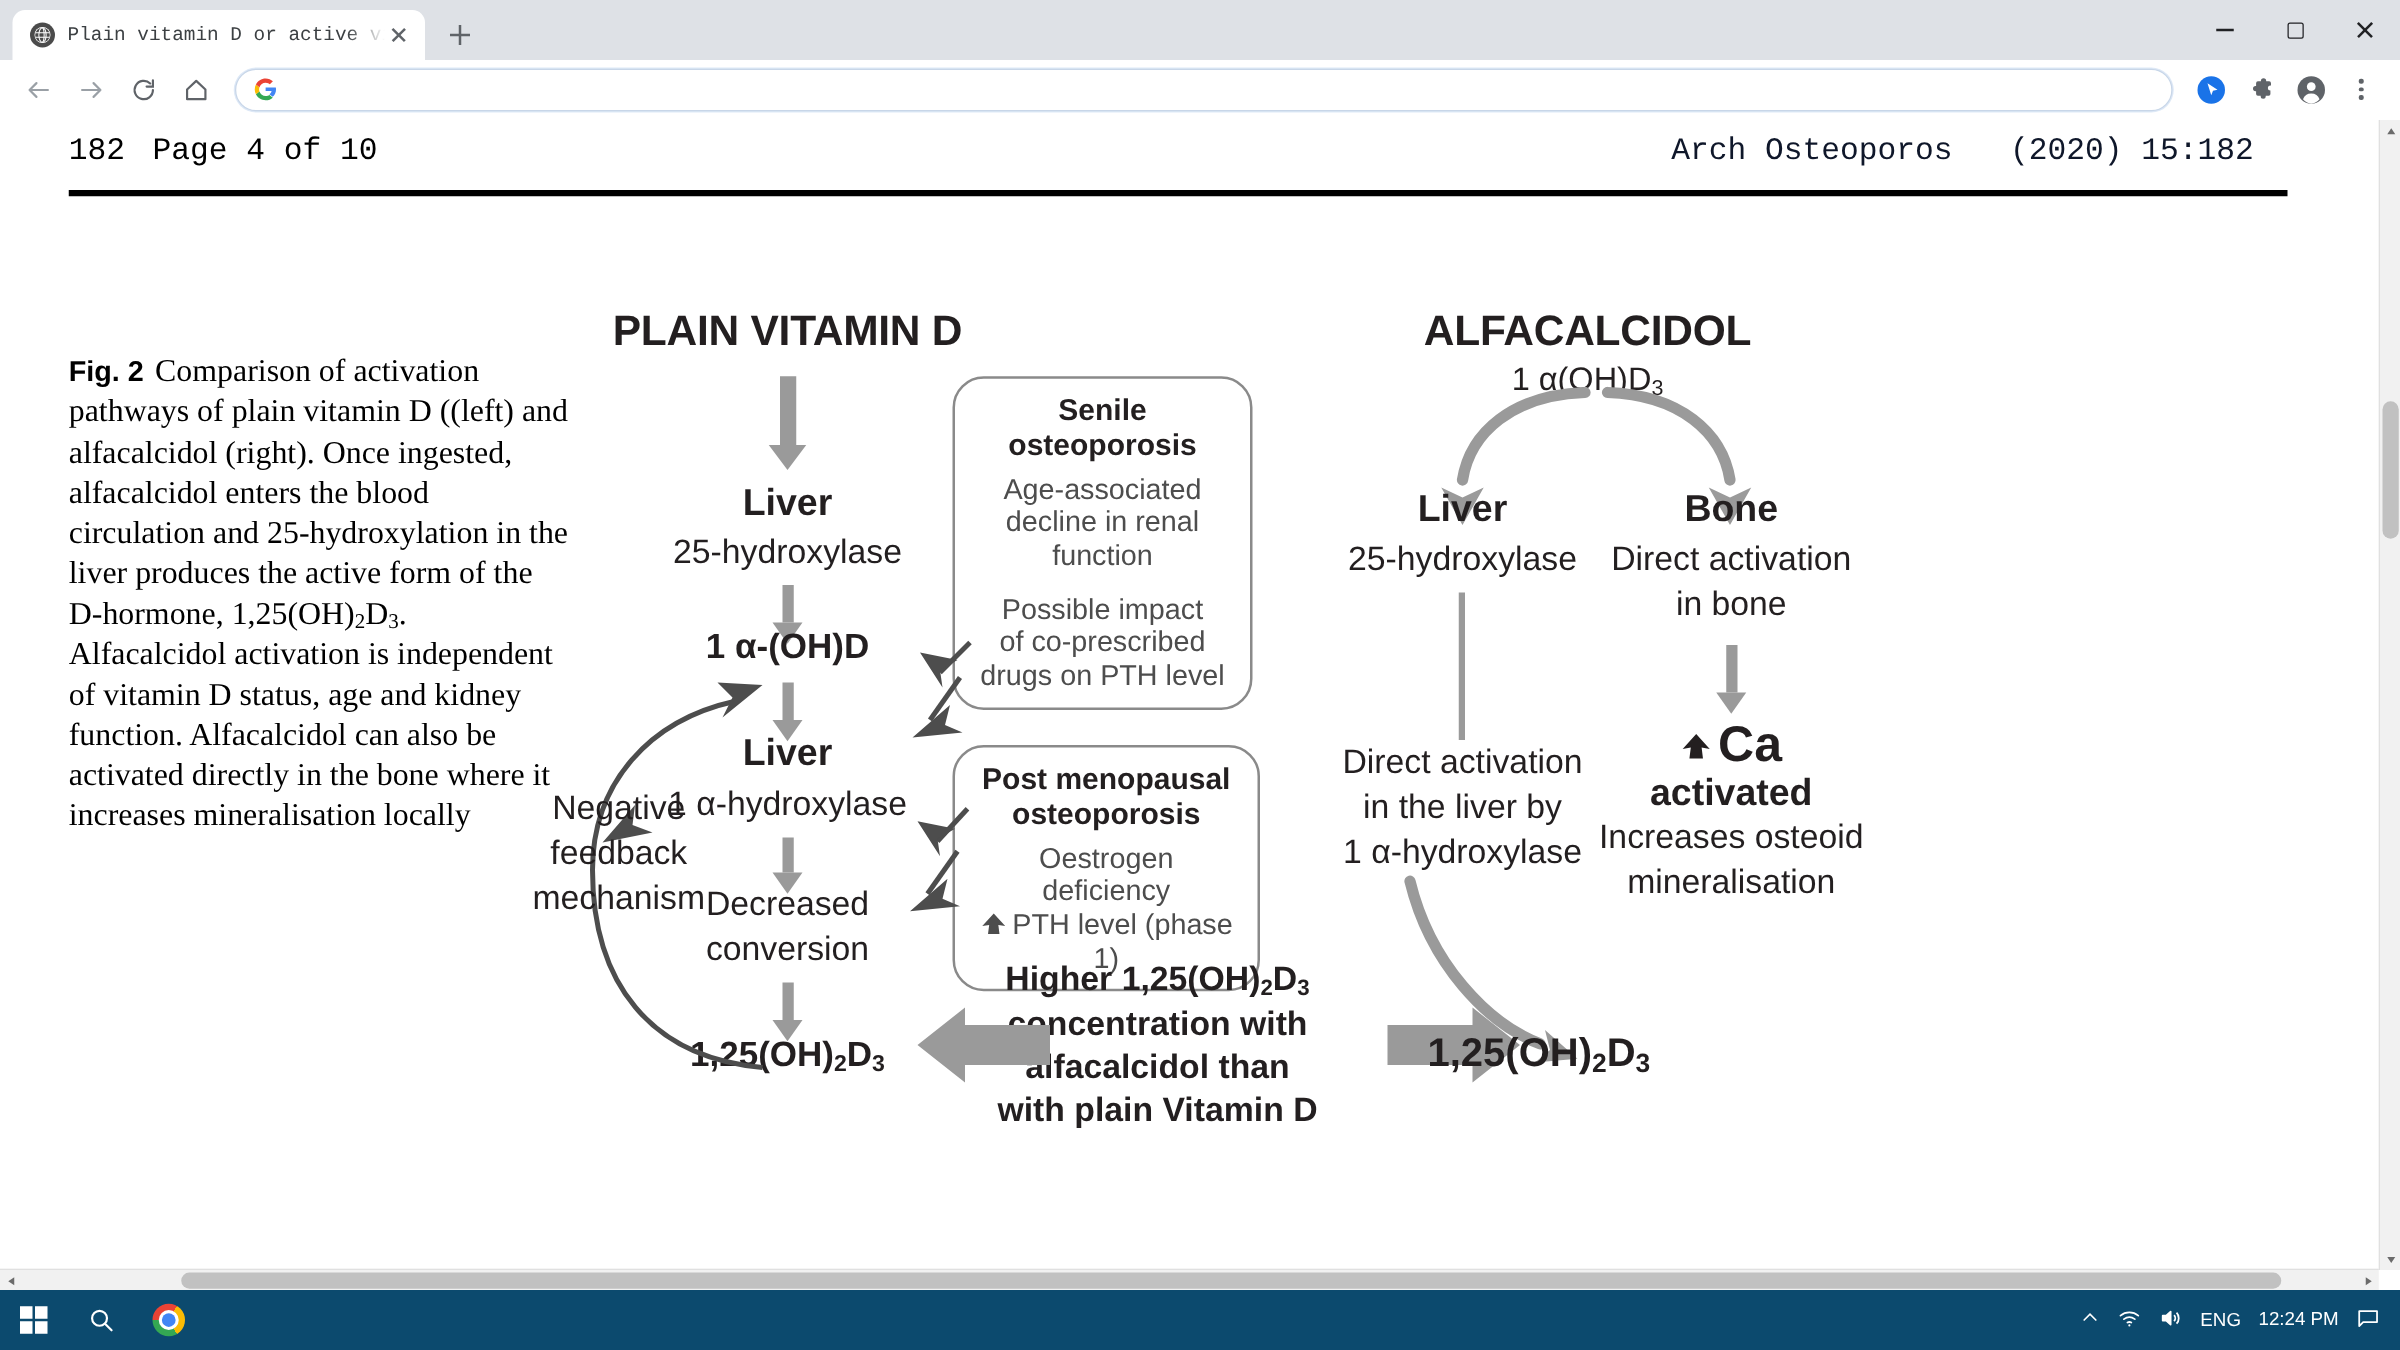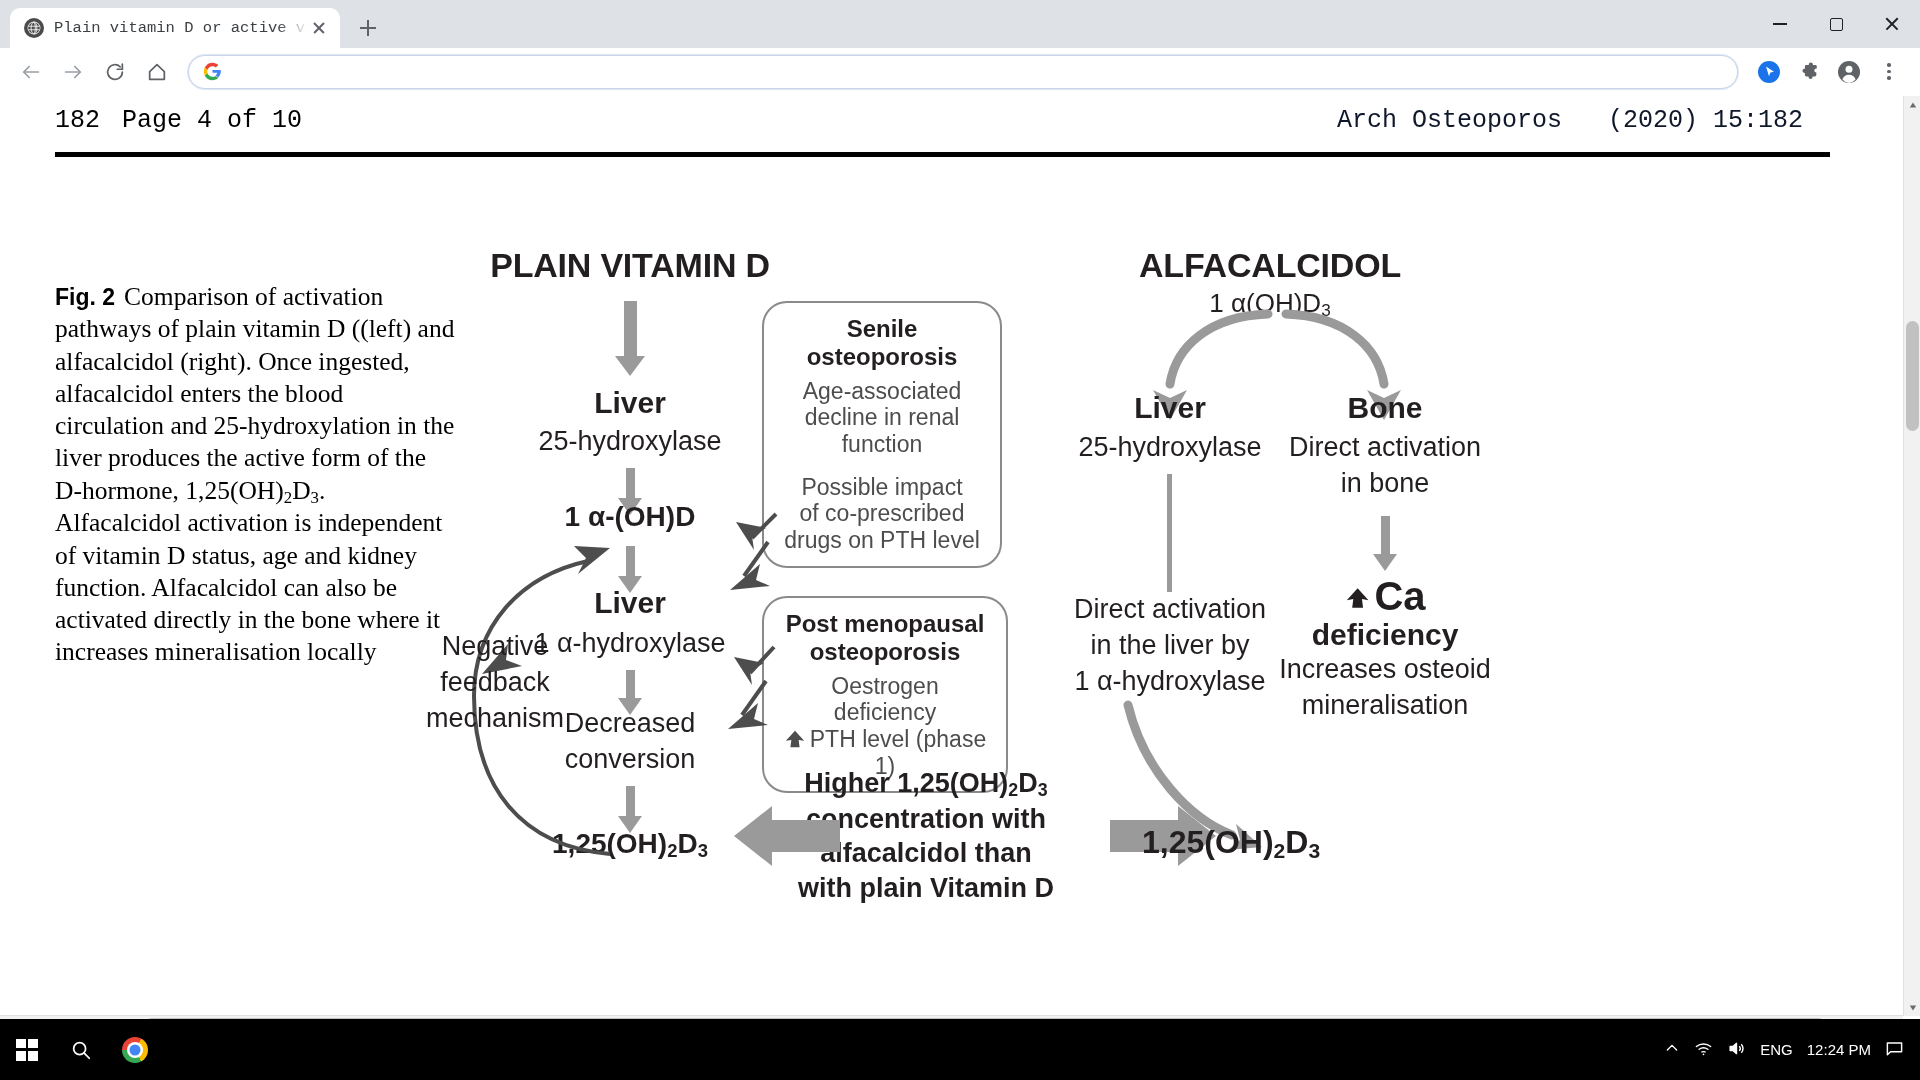--- a/index.html
+++ b/index.html
@@ -168,22 +168,22 @@
   .vs-up, .vs-down { position:absolute; left:0; width:17px; height:17px; display:flex; align-items:center; justify-content:center; }
   .hscroll {
     position:absolute; left:0; bottom:48px; width:1903px; height:17px; background:#f1f1f1;
     border-top:1px solid #e0e0e0;
   }
   .hscroll .thumb { position:absolute; top:2px; height:13px; background:#c1c1c1; border-radius:7px; }
   .hs-left, .hs-right { position:absolute; top:0; width:17px; height:17px; display:flex; align-items:center; justify-content:center; }
 
   
   .taskbar {
-    position:absolute; left:0; bottom:0; width:1920px; height:61px;
-    background:#000000; display:flex; align-items:center; color:#fff;
+    position:absolute; left:0; bottom:0; width:1920px; height:48px;
+    background:#0c4a6e; display:flex; align-items:center; color:#fff;
   }
   .tb-item { height:48px; display:flex; align-items:center; justify-content:center; }
   .win-logo { width:22px; height:22px; display:grid; grid-template-columns:1fr 1fr; grid-template-rows:1fr 1fr; gap:2.5px; }
   .win-logo i { background:#fff; display:block; }
   .tray { margin-left:auto; display:flex; align-items:center; gap:14px; padding-right:16px; font-size:15px; }
   .tray .clock { line-height:1.15; text-align:center; font-size:15px; }
   .chrome-ball {
     width:26px; height:26px; border-radius:50%; position:relative; overflow:hidden;
     background: conic-gradient(from -90deg, #ea4335 0deg 120deg, #fbbc05 120deg 240deg, #34a853 240deg 360deg);
   }
@@ -436,21 +436,21 @@
         </div>
 
         <div class="fig-label ctr" style="left:915px; top:330px;">
           <div style="font-weight:bold; font-size:40px; line-height:1; white-space:nowrap;">
             <span class="uparrow-glyph" style="width:26px;height:26px;vertical-align:-1px;">
               <svg width="26" height="26" viewBox="0 0 24 24">
                   <path d="M12 3 L22 14 l-6 -1 l1 8 l-10 0 l1 -8 l-6 1 z" fill="#231f20"></path>
                 </svg>
             </span><span>Ca</span>
           </div>
-          <div style="font-weight:bold; font-size:30px; margin-top:2px;">deficiency</div>
+          <div style="font-weight:bold; font-size:30px; margin-top:2px;">activated</div>
         </div>
         <div class="fig-label med ctr" style="left:915px; top:408px;">Increases osteoid</div>
         <div class="fig-label med ctr" style="left:915px; top:444px;">mineralisation</div>
 
         <div class="fig-label" style="left:697px; top:228px; width:5px; height:118px; background:#9a9a9a;"></div>
 
         <div class="fig-label med ctr" style="left:700px; top:348px;">Direct activation</div>
         <div class="fig-label med ctr" style="left:700px; top:384px;">in the liver by</div>
         <div class="fig-label med ctr" style="left:700px; top:420px;">1 α-hydroxylase</div>
 

